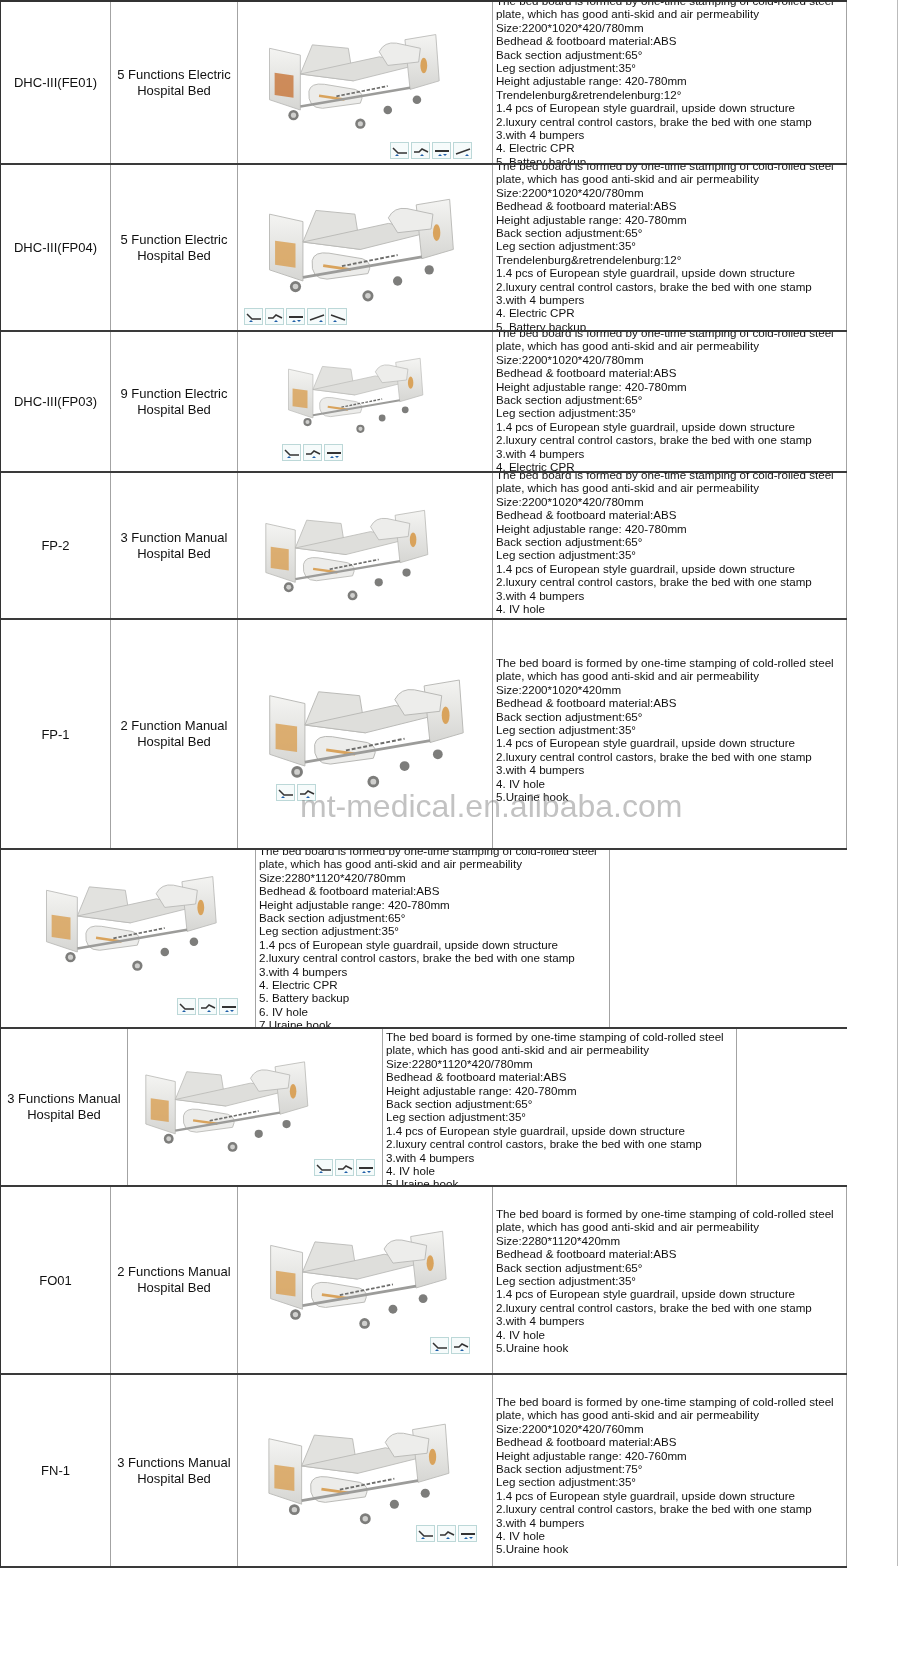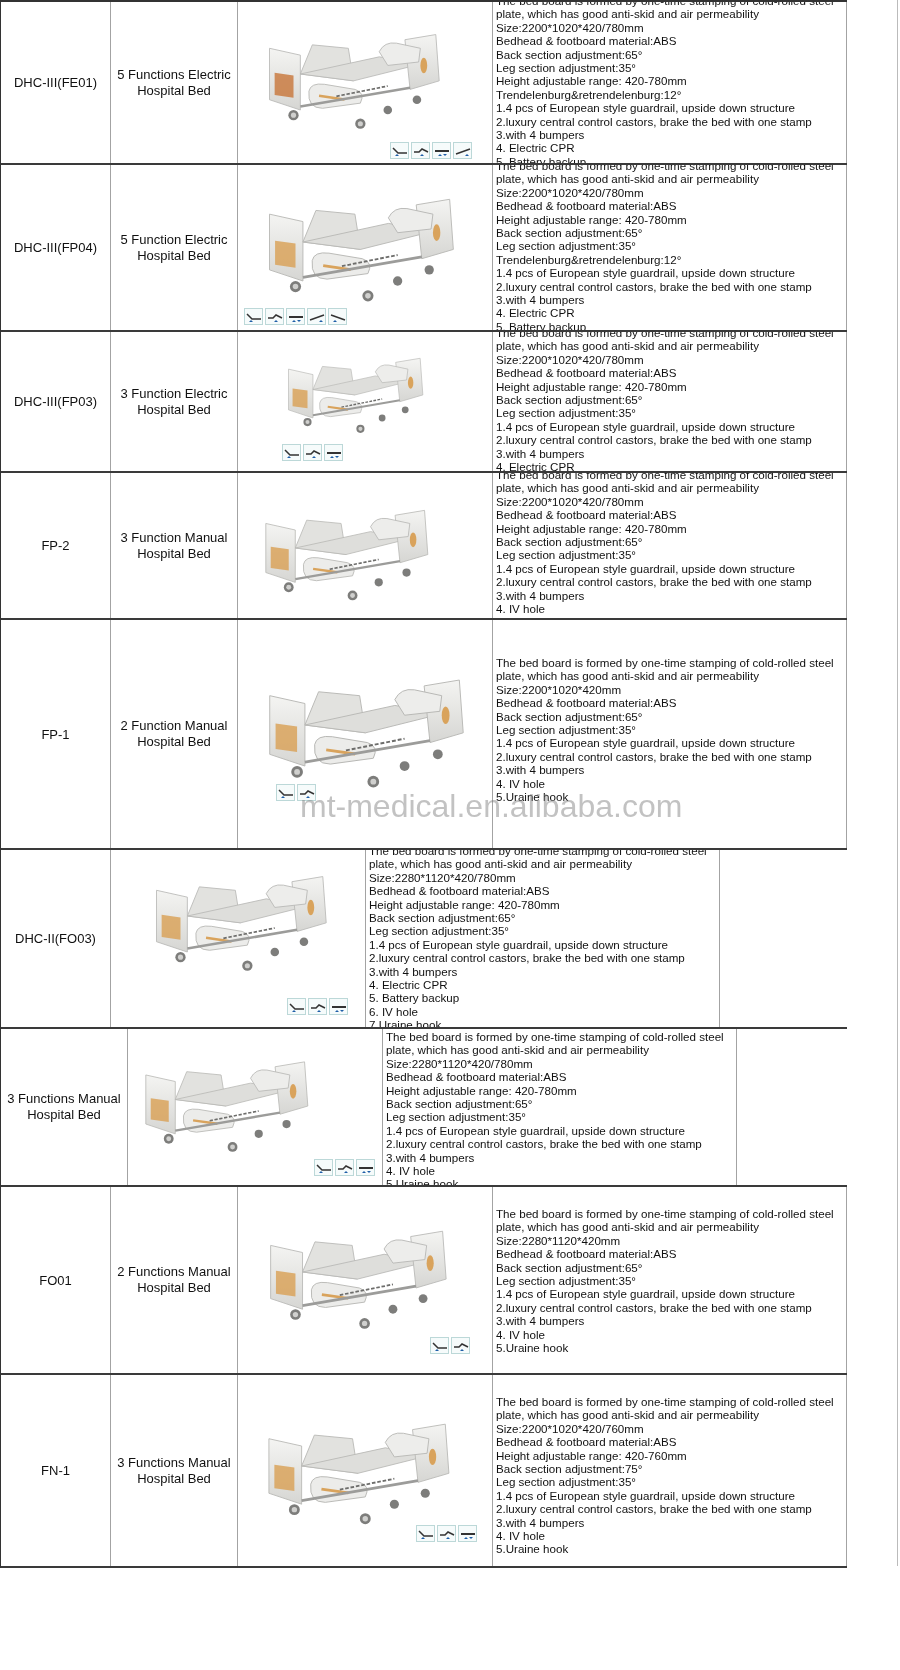--- a/index.html
+++ b/index.html
@@ -204,21 +204,21 @@
           <span class="line">4. Electric CPR</span>
           <span class="line">5. Battery backup</span>
         </div>
       </div>
     </div>
     <div class="row" style="height: 141px;">
       <div class="cell c-model">
         <span>DHC-III(FP03)</span>
       </div>
       <div class="cell c-name">
-        <span>3 Function Electric Hospital Bed</span>
+        <span>9 Function Electric Hospital Bed</span>
       </div>
       <div class="cell c-img" style="display: block;">
         <div class="bed" style="position: absolute; left: 32px; top: 10px;">
   <svg width="170" height="95" viewBox="0 0 220 140" preserveAspectRatio="xMidYMid meet">
     <defs>
       <linearGradient id="g2" x1="0" y1="0" x2="0" y2="1">
         <stop offset="0" stop-color="#f4f4f2"></stop>
                 <stop offset="1" stop-color="#d6d6d3"></stop>
       </linearGradient>
     </defs>
@@ -415,23 +415,20 @@
           <span class="line">Leg section adjustment:35°</span>
           <span class="line">1.4 pcs of European style guardrail, upside down structure</span>
           <span class="line">2.luxury central control castors, brake the bed with one stamp</span>
           <span class="line">3.with 4 bumpers</span>
           <span class="line">4. IV hole</span>
           <span class="line">5.Uraine hook</span>
         </div>
       </div>
     </div>
     <div class="row" style="height: 179px;">
-      <div class="cell c-model">
-        <span>DHC-II(FO03)</span>
-      </div>
       <div class="cell c-img" style="display: block;">
         <div class="bed" style="position: absolute; left: 32px; top: 6px;">
   <svg width="195" height="120" viewBox="0 0 220 140" preserveAspectRatio="xMidYMid meet">
     <defs>
       <linearGradient id="g5" x1="0" y1="0" x2="0" y2="1">
         <stop offset="0" stop-color="#f4f4f2"></stop>
                 <stop offset="1" stop-color="#d6d6d3"></stop>
       </linearGradient>
     </defs>
 

